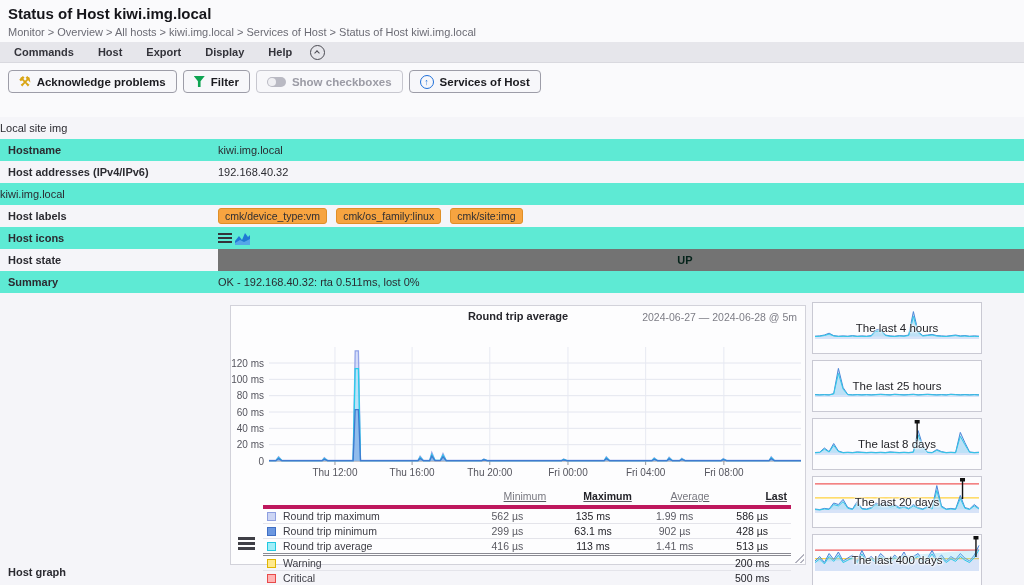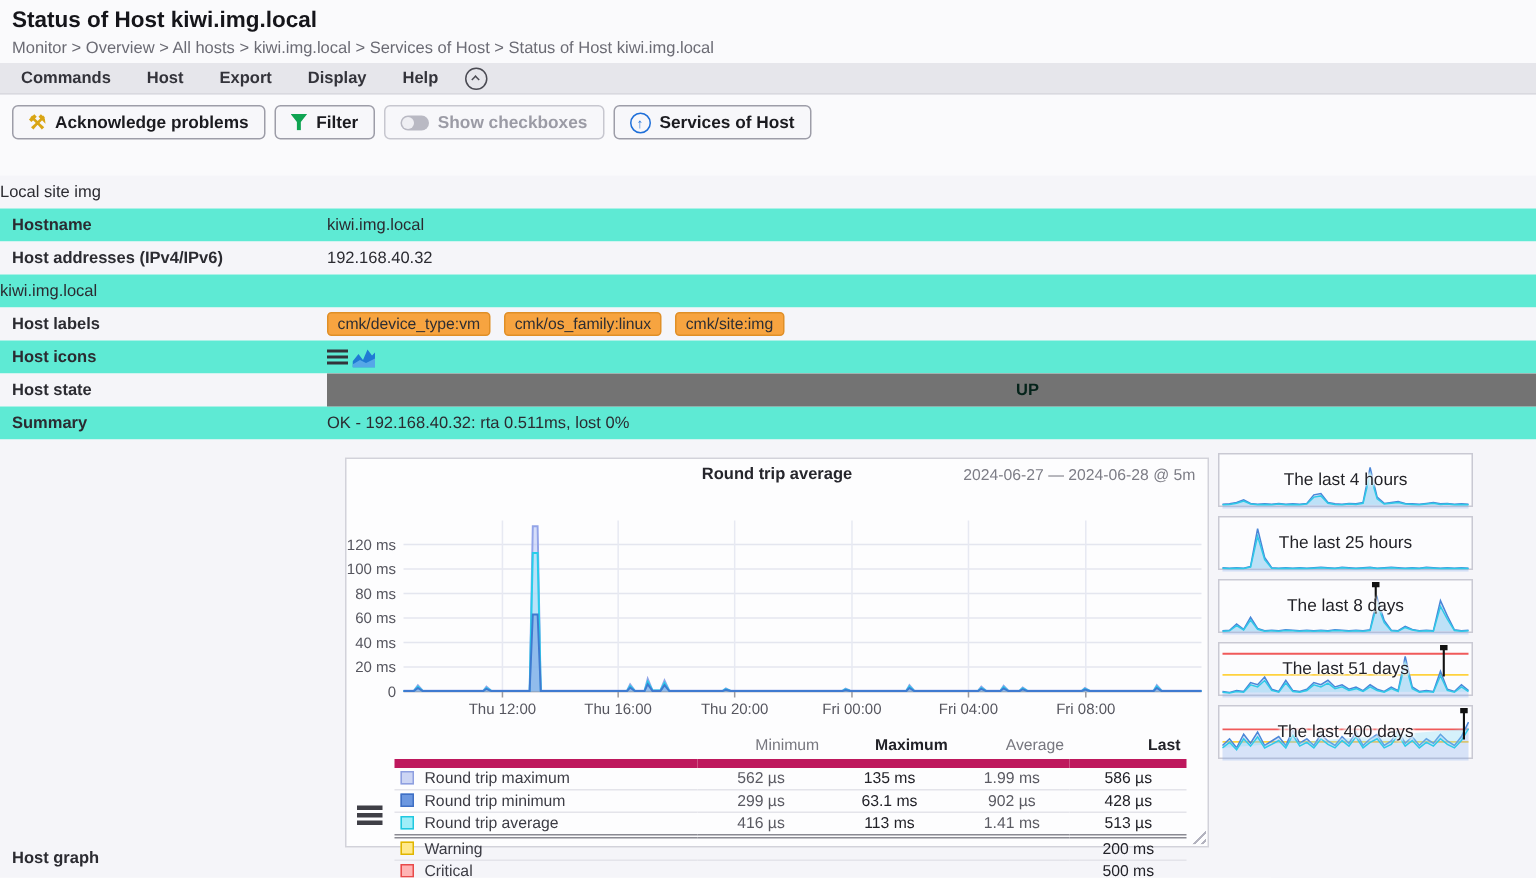--- a/index.html
+++ b/index.html
@@ -62,37 +62,37 @@
     background:#fdfdfe; border:1px solid #d2d2da; }
   .gtitle-row { position:relative; height:17px; margin-top:4px; }
   .gtitle { text-align:center; font-size:11px; font-weight:700; color:#26262c; }
   .gtime { position:absolute; right:8px; top:1px; font-size:10.5px; color:#7d7d86; }
 
   svg text { font-family:"Liberation Sans", sans-serif; font-size:10px; fill:#55555e; }
 
   .legend { border-collapse:collapse; font-size:10.5px; color:#5a5a62; width:528px; margin:0 0 0 32px; }
   .legend th { font-weight:400; color:#77777f; text-align:right; padding:1px 4px 3px; }
   .legend th.b { font-weight:700; color:#222228; }
-  .legend thead tr { border-bottom:6px solid #be185d; }
+  .legend thead tr { border-bottom:4px solid #be185d;text-decoration:underline; }
   .legend td { text-align:center; padding:1px 4px; }
   .legend td.name { text-align:left; color:#3c3c44; }
   .legend td.dark { color:#222228; }
   .legend tbody tr + tr { border-top:1px solid #e4e4ea; }
   .legend tr.warnrow { border-top:3px double #8a8a92; }
   .swatch { display:inline-block; width:9px; height:9px; border:1px solid; margin-right:7px; vertical-align:-1px; }
 
   .gmenu { position:absolute; left:7px; bottom:12px; width:17px; }
   .gmenu b { display:block; height:2.5px; background:#3f3f46; margin:2.5px 0; }
   .gresize { position:absolute; right:1px; bottom:1px; width:11px; height:11px;
     background:repeating-linear-gradient(135deg, transparent 0 2px, #b3b3bf 2px 3.5px);
     clip-path:polygon(100% 0,100% 100%,0 100%); }
 
   
   .thumbs { position:absolute; left:812px; top:9px; }
-  .thumb { width:170px; height:36px; background:#fcfcfe; border:1px solid #c9c9d3;
+  .thumb { width:170px; height:52px; background:#fcfcfe; border:1px solid #c9c9d3;
     position:relative; margin-bottom:6px; }
   .thumb-label { position:absolute; inset:0; display:flex; align-items:center; justify-content:center;
     font-size:11.5px; color:#232329; pointer-events:none;
     text-shadow:0 0 2px #fff, 0 0 3px #fff, 1px 1px 2px #fff, -1px -1px 2px #fff; }
   .thumb svg { position:absolute; left:0; top:0; }
 </style>
 </head>
 <body>
 
 <div class="header">
@@ -318,21 +318,21 @@
       <div class="thumb">
         <svg width="168" height="38">
             <line x1="2" y1="6.84" x2="166" y2="6.84" stroke="#f05a5a" stroke-width="1.2"></line>
             <line x1="2" y1="20.900000000000002" x2="166" y2="20.900000000000002" stroke="#ffd23d" stroke-width="1.2"></line>
             <path d="M2.0,32.0L6.7,32.6L11.4,31.4L16.1,32.0L20.7,26.0L25.4,27.5L30.1,22.4L34.8,30.5L39.5,32.0L44.2,24.5L48.9,31.4L53.5,32.0L58.2,30.5L62.9,26.0L67.6,27.5L72.3,24.5L77.0,29.0L81.7,27.5L86.3,30.5L91.0,29.0L95.7,31.4L100.4,27.5L105.1,30.5L109.8,32.0L114.5,29.0L119.1,31.4L123.8,8.6L128.5,29.0L133.2,32.0L137.9,31.4L142.6,32.0L147.3,18.5L151.9,30.5L156.6,32.0L161.3,27.5L166.0,31.4L166,36L2,36Z" fill="rgba(130,170,235,0.30)" stroke="none"></path>
             <path d="M2.0,32.0L6.7,32.6L11.4,31.4L16.1,32.0L20.7,26.0L25.4,27.5L30.1,22.4L34.8,30.5L39.5,32.0L44.2,24.5L48.9,31.4L53.5,32.0L58.2,30.5L62.9,26.0L67.6,27.5L72.3,24.5L77.0,29.0L81.7,27.5L86.3,30.5L91.0,29.0L95.7,31.4L100.4,27.5L105.1,30.5L109.8,32.0L114.5,29.0L119.1,31.4L123.8,8.6L128.5,29.0L133.2,32.0L137.9,31.4L142.6,32.0L147.3,18.5L151.9,30.5L156.6,32.0L161.3,27.5L166.0,31.4" fill="none" stroke="#4a86d8" stroke-width="1"></path>
             <path d="M2.0,32.5L6.7,33.0L11.4,32.0L16.1,32.5L20.7,27.6L25.4,28.9L30.1,24.7L34.8,31.3L39.5,32.5L44.2,26.4L48.9,32.0L53.5,32.5L58.2,31.3L62.9,27.6L67.6,28.9L72.3,26.4L77.0,30.1L81.7,28.9L86.3,31.3L91.0,30.1L95.7,32.0L100.4,28.9L105.1,31.3L109.8,32.5L114.5,30.1L119.1,32.0L123.8,13.4L128.5,30.1L133.2,32.5L137.9,32.0L142.6,32.5L147.3,21.5L151.9,31.3L156.6,32.5L161.3,28.9L166.0,32.0" fill="rgba(140,220,245,0.35)" stroke="#2fc9e8" stroke-width="1"></path>
             <line x1="149.52" y1="3" x2="149.52" y2="22.04" stroke="#111" stroke-width="1.4"></line>
             <rect x="147.02" y="1" width="5" height="3.5" fill="#111"></rect>
           </svg>
-        <div class="thumb-label">The last 51 days</div>
+        <div class="thumb-label">The last 20 days</div>
       </div>
       <div class="thumb">
         <svg width="168" height="38">
             <line x1="2" y1="15.200000000000001" x2="166" y2="15.200000000000001" stroke="#f05a5a" stroke-width="1.2"></line>
             <line x1="2" y1="23.56" x2="166" y2="23.56" stroke="#ffd23d" stroke-width="1.2"></line>
             <path d="M2.0,26.0L6.7,21.5L11.4,27.5L16.1,18.5L20.7,24.5L25.4,17.0L30.1,26.0L34.8,23.0L39.5,20.0L44.2,26.0L48.9,15.5L53.5,24.5L58.2,21.5L62.9,26.0L67.6,18.5L72.3,23.0L77.0,26.0L81.7,20.0L86.3,24.5L91.0,17.0L95.7,26.0L100.4,21.5L105.1,18.5L109.8,26.0L114.5,23.0L119.1,15.5L123.8,24.5L128.5,20.0L133.2,26.0L137.9,21.5L142.6,24.5L147.3,18.5L151.9,23.0L156.6,26.0L161.3,20.0L166.0,10.4L166,36L2,36Z" fill="rgba(130,170,235,0.30)" stroke="none"></path>
             <path d="M2.0,26.0L6.7,21.5L11.4,27.5L16.1,18.5L20.7,24.5L25.4,17.0L30.1,26.0L34.8,23.0L39.5,20.0L44.2,26.0L48.9,15.5L53.5,24.5L58.2,21.5L62.9,26.0L67.6,18.5L72.3,23.0L77.0,26.0L81.7,20.0L86.3,24.5L91.0,17.0L95.7,26.0L100.4,21.5L105.1,18.5L109.8,26.0L114.5,23.0L119.1,15.5L123.8,24.5L128.5,20.0L133.2,26.0L137.9,21.5L142.6,24.5L147.3,18.5L151.9,23.0L156.6,26.0L161.3,20.0L166.0,10.4" fill="none" stroke="#4a86d8" stroke-width="1"></path>
             <path d="M2.0,27.6L6.7,23.9L11.4,28.9L16.1,21.5L20.7,26.4L25.4,20.2L30.1,27.6L34.8,25.2L39.5,22.7L44.2,27.6L48.9,19.0L53.5,26.4L58.2,23.9L62.9,27.6L67.6,21.5L72.3,25.2L77.0,27.6L81.7,22.7L86.3,26.4L91.0,20.2L95.7,27.6L100.4,23.9L105.1,21.5L109.8,27.6L114.5,25.2L119.1,19.0L123.8,26.4L128.5,22.7L133.2,27.6L137.9,23.9L142.6,26.4L147.3,21.5L151.9,25.2L156.6,27.6L161.3,22.7L166.0,14.8" fill="rgba(140,220,245,0.35)" stroke="#2fc9e8" stroke-width="1"></path>
             <line x1="162.96" y1="3" x2="162.96" y2="22.04" stroke="#111" stroke-width="1.4"></line>
             <rect x="160.46" y="1" width="5" height="3.5" fill="#111"></rect>

